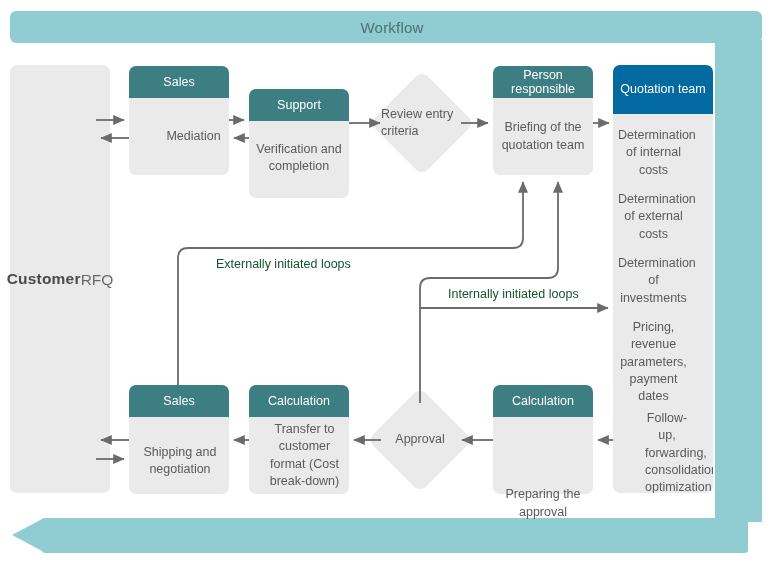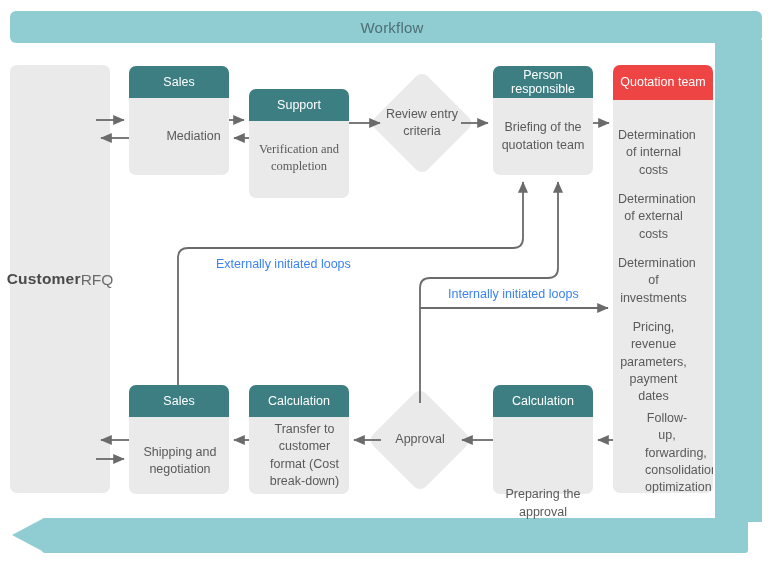--- a/index.html
+++ b/index.html
@@ -79,44 +79,44 @@
   }
   .customer .l1{font-size:15.5px;font-weight:bold;letter-spacing:.2px;}
   .customer .l2{font-size:15.5px;margin-top:2px;color:#6a6a6a;}
 
   
   .qcol{
     position:absolute;left:613px;top:65px;width:100px;height:428px;
     background:#eaeaea;border-radius:7px;overflow:hidden;
   }
   .qcol .hdr{
-    height:35px;background:#ef4444;color:#fff;font-size:12.5px;
+    height:49px;background:#0369a1;color:#fff;font-size:12.5px;
     display:flex;align-items:center;justify-content:center;text-align:center;line-height:1.15;
   }
   .qitem{
     color:#5a5a5a;font-size:12.5px;line-height:1.38;text-align:center;
     position:absolute;left:0;width:81px;padding:0 5px;box-sizing:border-box;
   }
 
   
   .diamond{
     position:absolute;
     background:#eaeaea;
     transform:rotate(45deg);
     border-radius:8px;
   }
   .diamond-label{
     position:absolute;
-    color:#5a5a5a;font-size:12.5px;line-height:1.38;text-align:center;
+    color:#5a5a5a;font-size:12.5px;line-height:1.38;
     display:flex;align-items:center;justify-content:center;
   }
 
   
   .looplabel{
-    position:absolute;color:#3b82f6;font-size:12.5px;white-space:nowrap;
+    position:absolute;color:#14532d;font-size:12.5px;white-space:nowrap;
   }
 
   svg.wires{position:absolute;left:0;top:0;width:774px;height:565px;pointer-events:none;}
 </style>
 </head>
 <body>
 
 <div id="canvas">
 
   <div class="frame-top"></div>
@@ -131,21 +131,21 @@
     <div class="l2">RFQ</div>
   </div>
 
   <div class="node" style="left:129px;top:66px;width:100px;height:109px;">
     <div class="hdr" style="height:32px;">Sales</div>
     <div class="body" style="height:77px;margin-left:29px;">Mediation</div>
   </div>
 
   <div class="node" style="left:249px;top:66px;width:100px;height:109px;margin-top:23px;">
     <div class="hdr" style="height:32px;">Support</div>
-    <div class="body" style="height:74px;font-family:Liberation Serif, serif;">Verification and completion</div>
+    <div class="body" style="height:74px;">Verification and completion</div>
   </div>
 
   <div class="node" style="left:493px;top:66px;width:100px;height:109px;">
     <div class="hdr" style="height:32px;">Person responsible</div>
     <div class="body" style="height:77px;">Briefing of the quotation team</div>
   </div>
 
   <div class="diamond" style="left:385px;top:86px;width:74px;height:74px;"></div>
   <div class="diamond-label" style="left:381px;top:93px;width:82px;height:60px;">Review entry criteria</div>
 

